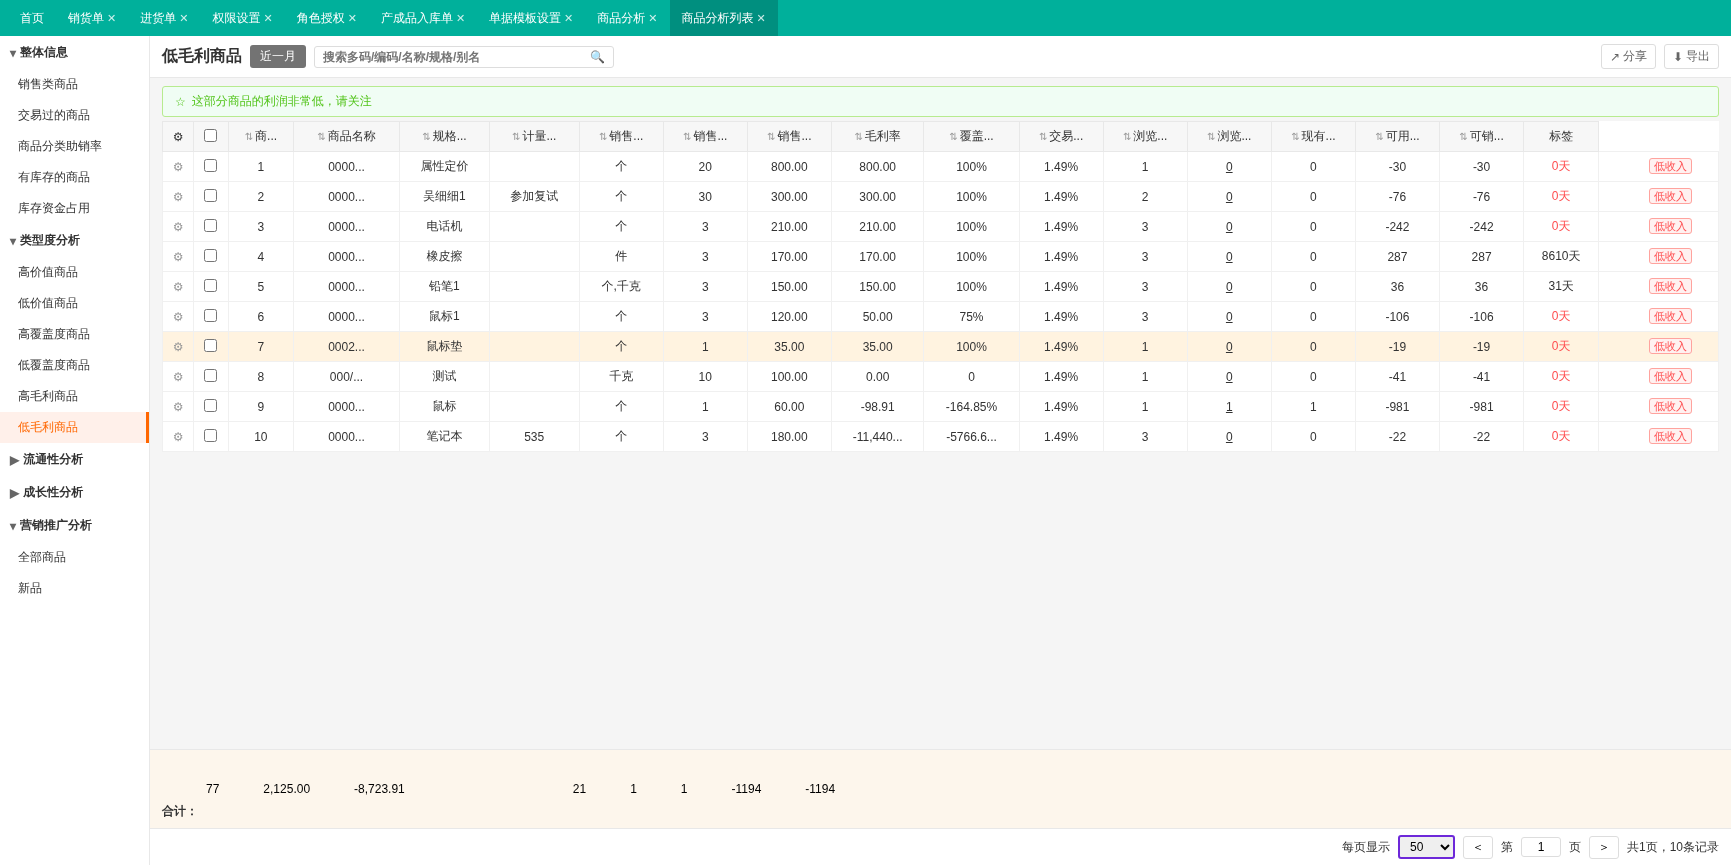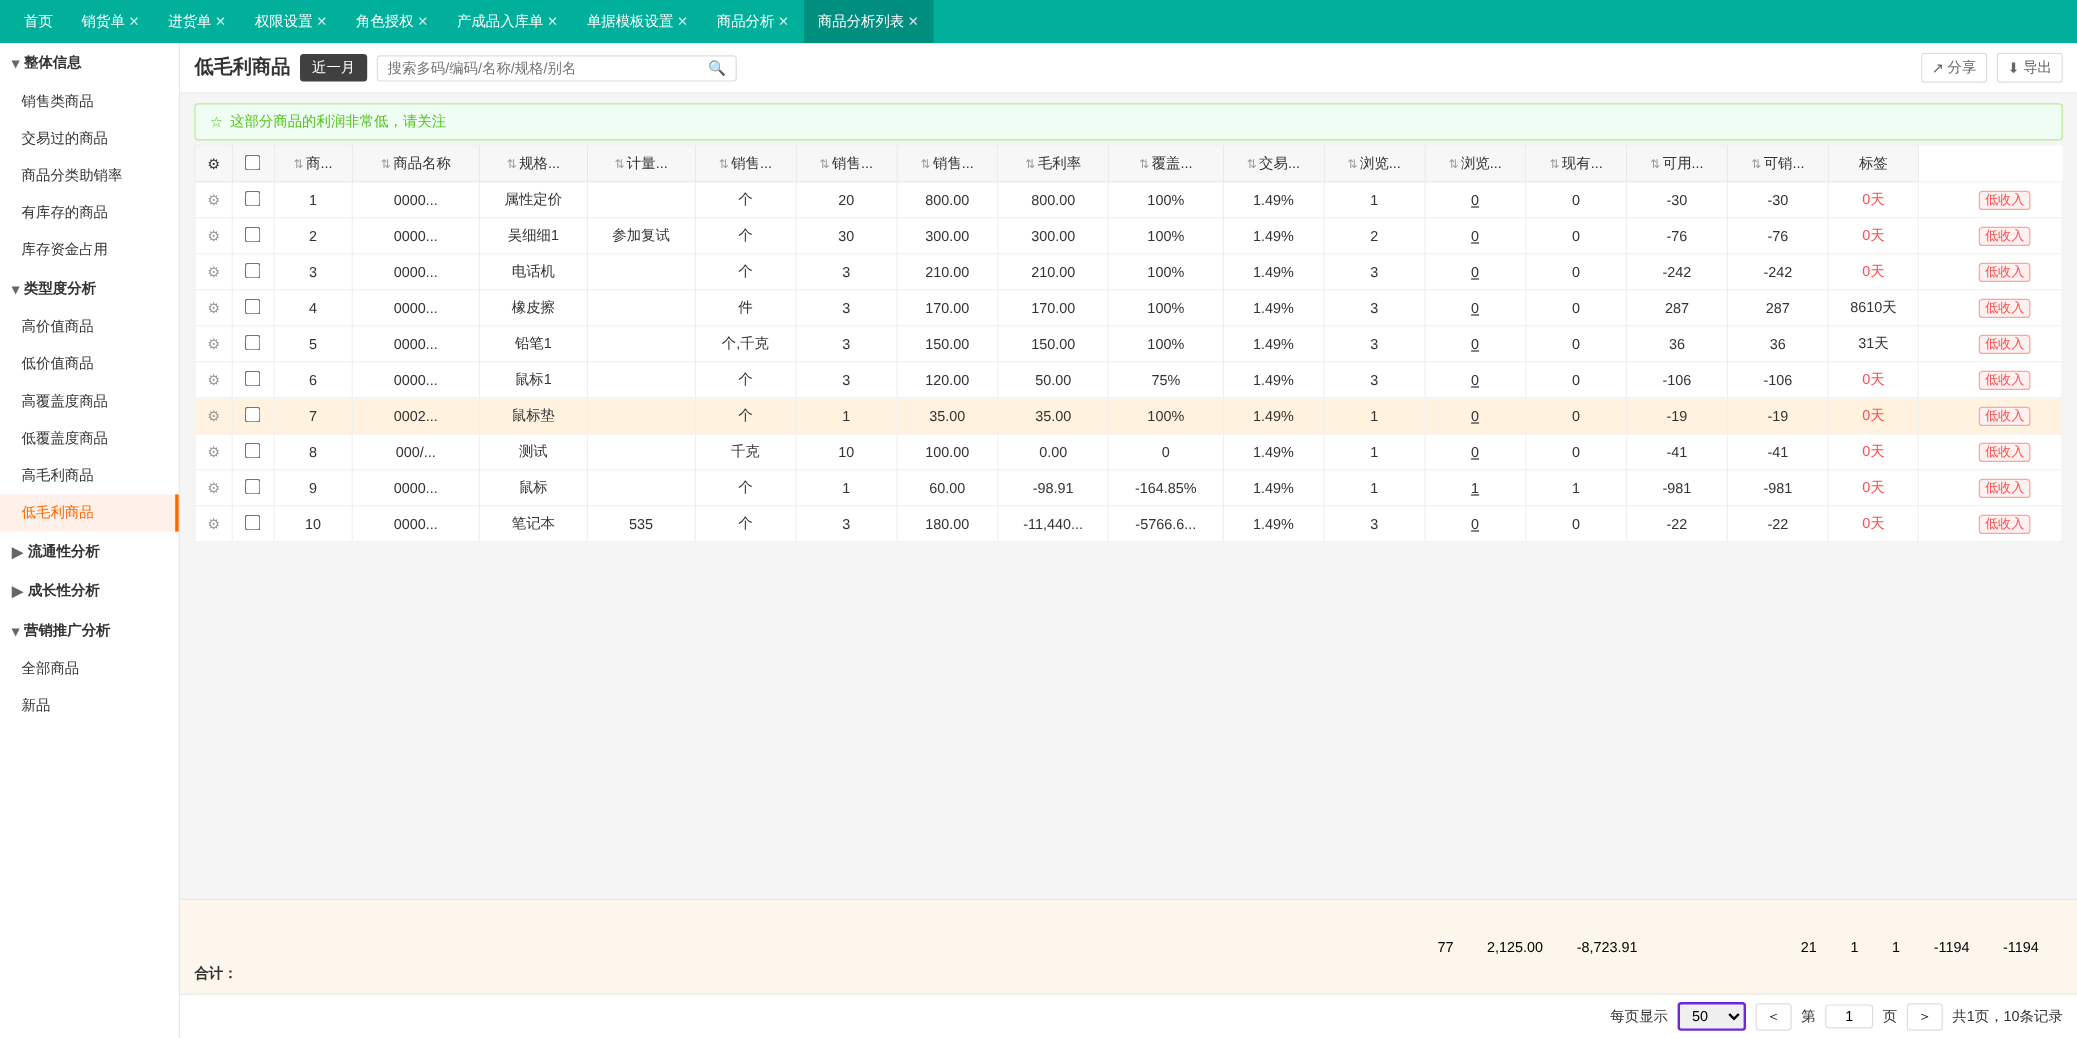--- a/index.html
+++ b/index.html
@@ -74,21 +74,21 @@
       background: #fff;
       border-bottom: 1px solid #e8e8e8;
       gap: 8px;
     }
     .page-title {
       font-size: 16px;
       font-weight: bold;
       color: #333;
     }
     .filter-btn {
-      background: #404040;
+      background: #737373;
       color: #fff;
       border: none;
       border-radius: 3px;
       padding: 3px 10px;
       cursor: pointer;
       font-size: 12px;
     }
     .search-box {
       display: flex;
       align-items: center;
@@ -97,20 +97,21 @@
       padding: 3px 8px;
       flex: 1;
       max-width: 300px;
     }
     .search-box input {
       border: none;
       outline: none;
       font-size: 12px;
       flex: 1;
       color: #999;
+      font-weight: bold;
     }
     .header-actions {
       margin-left: auto;
       display: flex;
       gap: 8px;
     }
     .action-btn {
       display: flex;
       align-items: center;
       gap: 3px;
@@ -690,21 +691,21 @@
     <td>-22</td>
     <td class="red">0天</td>
     <td><span class="tag-low-income">低收入</span></td>
   </tr>
           </tbody>
       </table>
     </div>
 
     <div class="table-footer">
       <span class="footer-label">合计：</span>
-      <div style="flex:1; display:flex; justify-content:flex-end; gap:28px; padding-right: 20px;">
+      <div style="flex:1; display:flex; justify-content:flex-start; gap:44px; padding-right: 20px;">
         <span>77</span>
         <span>2,125.00</span>
         <span>-8,723.91</span>
         <span style="width:80px;"></span>
         <span>21</span>
         <span>1</span>
         <span>1</span>
         <span>-1194</span>
         <span>-1194</span>
       </div>

